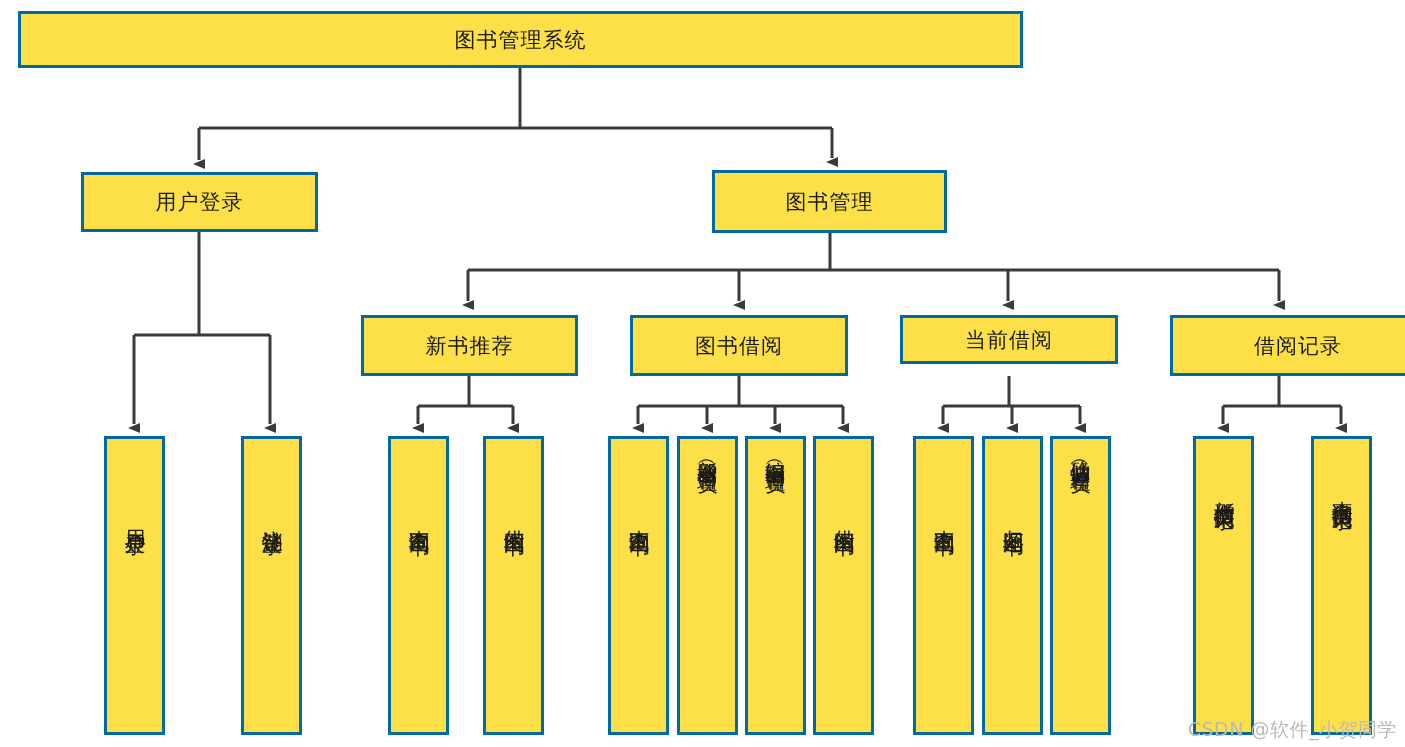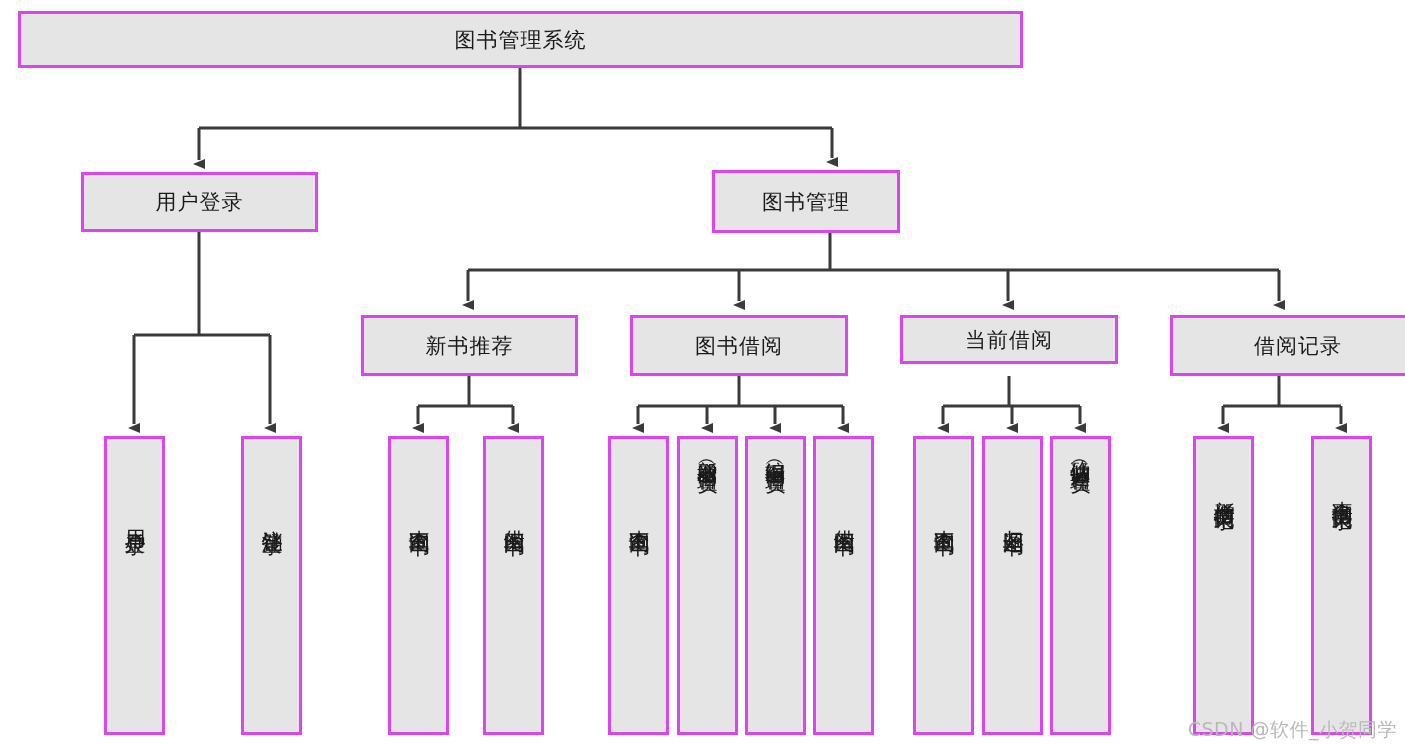--- a/index.html
+++ b/index.html
@@ -18,22 +18,22 @@
   #svg-layer {
     position: absolute;
     left: 0;
     top: 0;
     width: 1405px;
     height: 747px;
   }
   .node {
     position: absolute;
     box-sizing: border-box;
-    border: 3px solid #d946ef;
-    background: #e5e5e5;
+    border: 3px solid #0369a1;
+    background: #fde047;
     display: flex;
     align-items: center;
     justify-content: center;
     color: #1a1a1a;
   }
   .node.horiz {
     font-size: 21px;
     letter-spacing: 1px;
   }
   .node.vert {
@@ -117,21 +117,21 @@
     </g>
   </svg>
 
   <div class="node horiz" style="left:18px; top:11px; width:1005px; height:57px;">
     <span>图书管理系统</span>
   </div>
 
   <div class="node horiz" style="left:81px; top:172px; width:237px; height:60px;">
     <span>用户登录</span>
   </div>
-  <div class="node horiz" style="left:712px; top:170px; width:188px; height:63px;">
+  <div class="node horiz" style="left:712px; top:170px; width:235px; height:63px;">
     <span>图书管理</span>
   </div>
 
   <div class="node horiz" style="left:361px; top:315px; width:217px; height:61px;text-align:center;">
     <span>新书推荐</span>
   </div>
   <div class="node horiz" style="left:630px; top:315px; width:218px; height:61px;">
     <span>图书借阅</span>
   </div>
   <div class="node horiz" style="left:900px; top:315px; width:218px; height:49px;">

